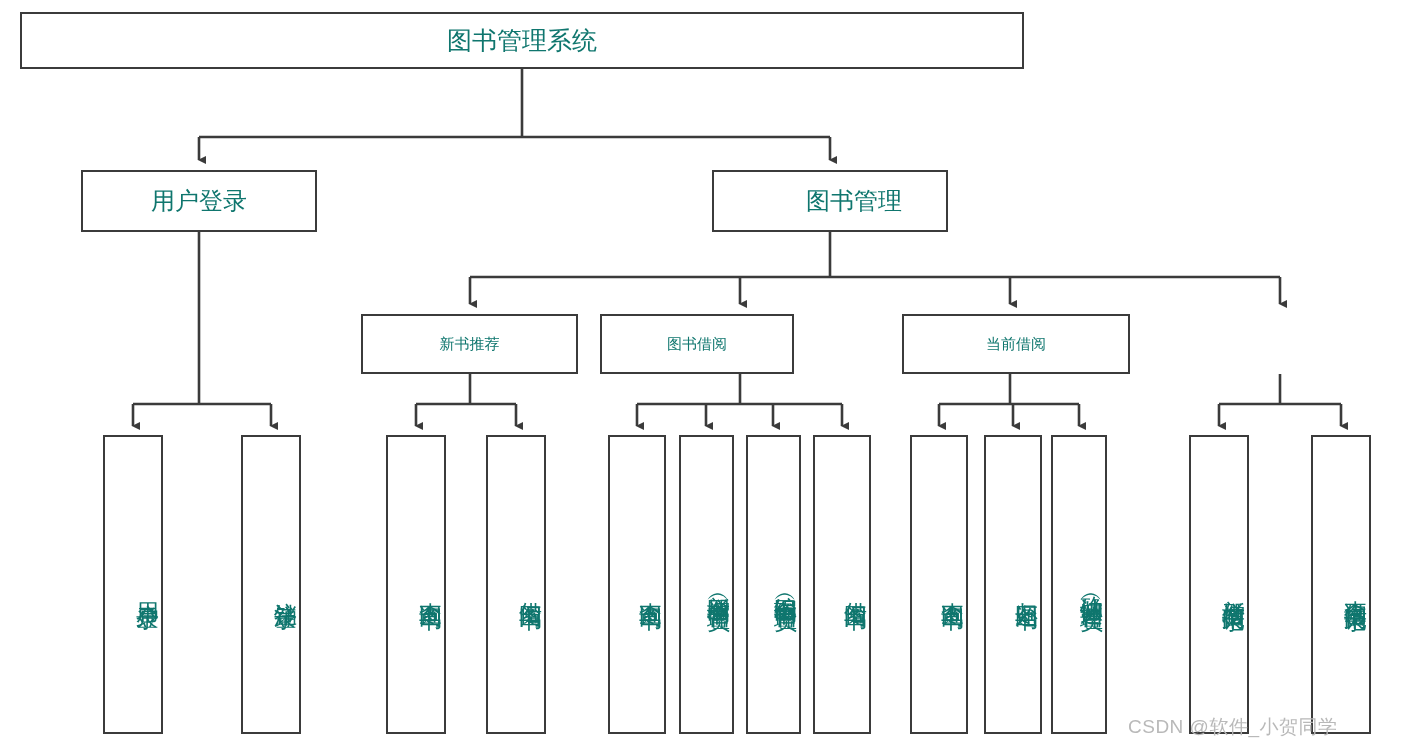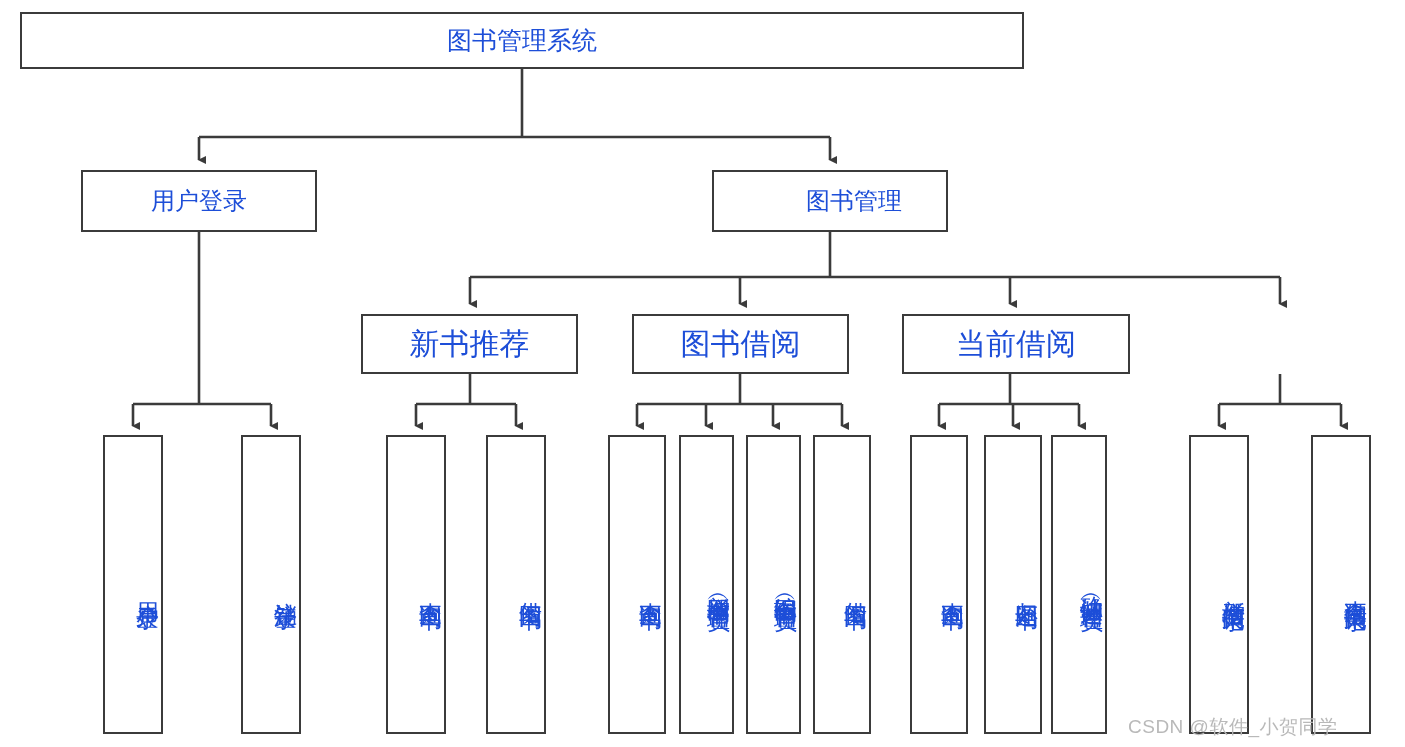--- a/index.html
+++ b/index.html
@@ -28,30 +28,30 @@
   }
   .node {
     position: absolute;
     box-sizing: border-box;
     background: #ffffff;
     border: 2.5px solid #3b3b3b;
     display: flex;
     align-items: center;
     justify-content: center;
     line-height: 1.18;
-    color: #1d4ed8;
+    color: #0f766e;
   }
   .node.root {
     font-size: 25px;
   }
   .node.level2 {
     font-size: 24px;
   }
   .node.level3 {
-    font-size: 30px;
+    font-size: 15px;
   }
   .node.leaf {
     font-size: 23px;
     writing-mode: vertical-rl;
     text-orientation: upright;
     letter-spacing: 2px;
     padding-top: 6px;
     align-items: flex-start;
     justify-content: center;
   }
@@ -132,21 +132,21 @@
   <div class="node level2" style="left: 81px; top: 170px; width: 236px; height: 62px;">
     <span>用户登录</span>
   </div>
   <div class="node level2" style="left: 712px; top: 170px; width: 236px; height: 62px; padding-left: 48px;">
     <span>图书管理</span>
   </div>
 
   <div class="node level3" style="left: 361px; top: 314px; width: 217px; height: 60px;">
     <span>新书推荐</span>
   </div>
-  <div class="node level3" style="left: 632px; top: 314px; width: 217px; height: 60px;">
+  <div class="node level3" style="left: 600px; top: 314px; width: 194px; height: 60px;">
     <span>图书借阅</span>
   </div>
   <div class="node level3" style="left: 902px; top: 314px; width: 228px; height: 60px;">
     <span>当前借阅</span>
   </div>
 
   <div class="node leaf" style="left: 103px; top: 435px; width: 60px; height: 299px;">
     <span class="vtext">用户登录</span>
   </div>
   <div class="node leaf" style="left: 241px; top: 435px; width: 60px; height: 299px;">

